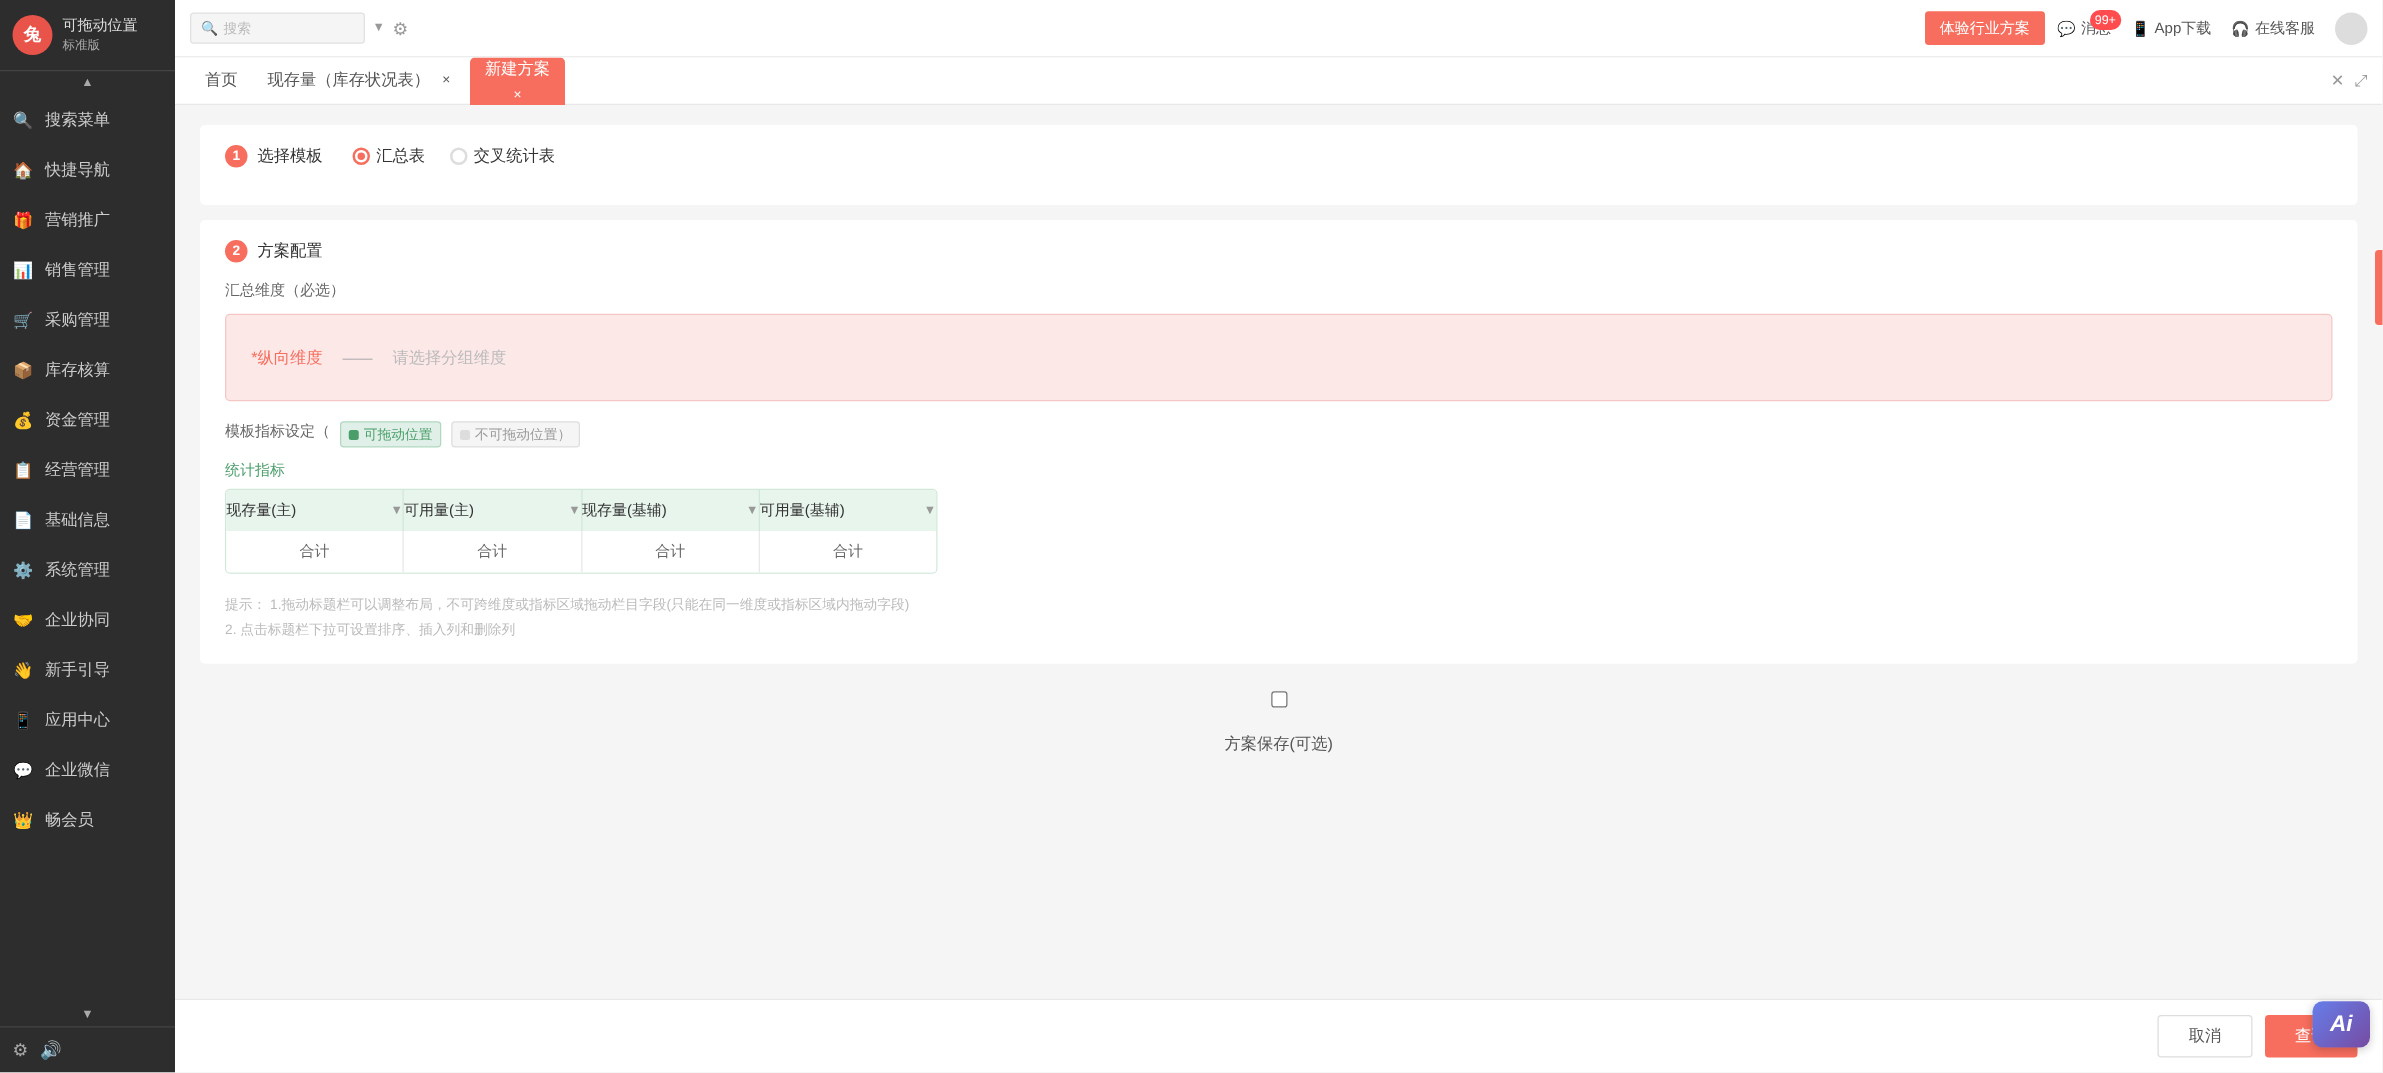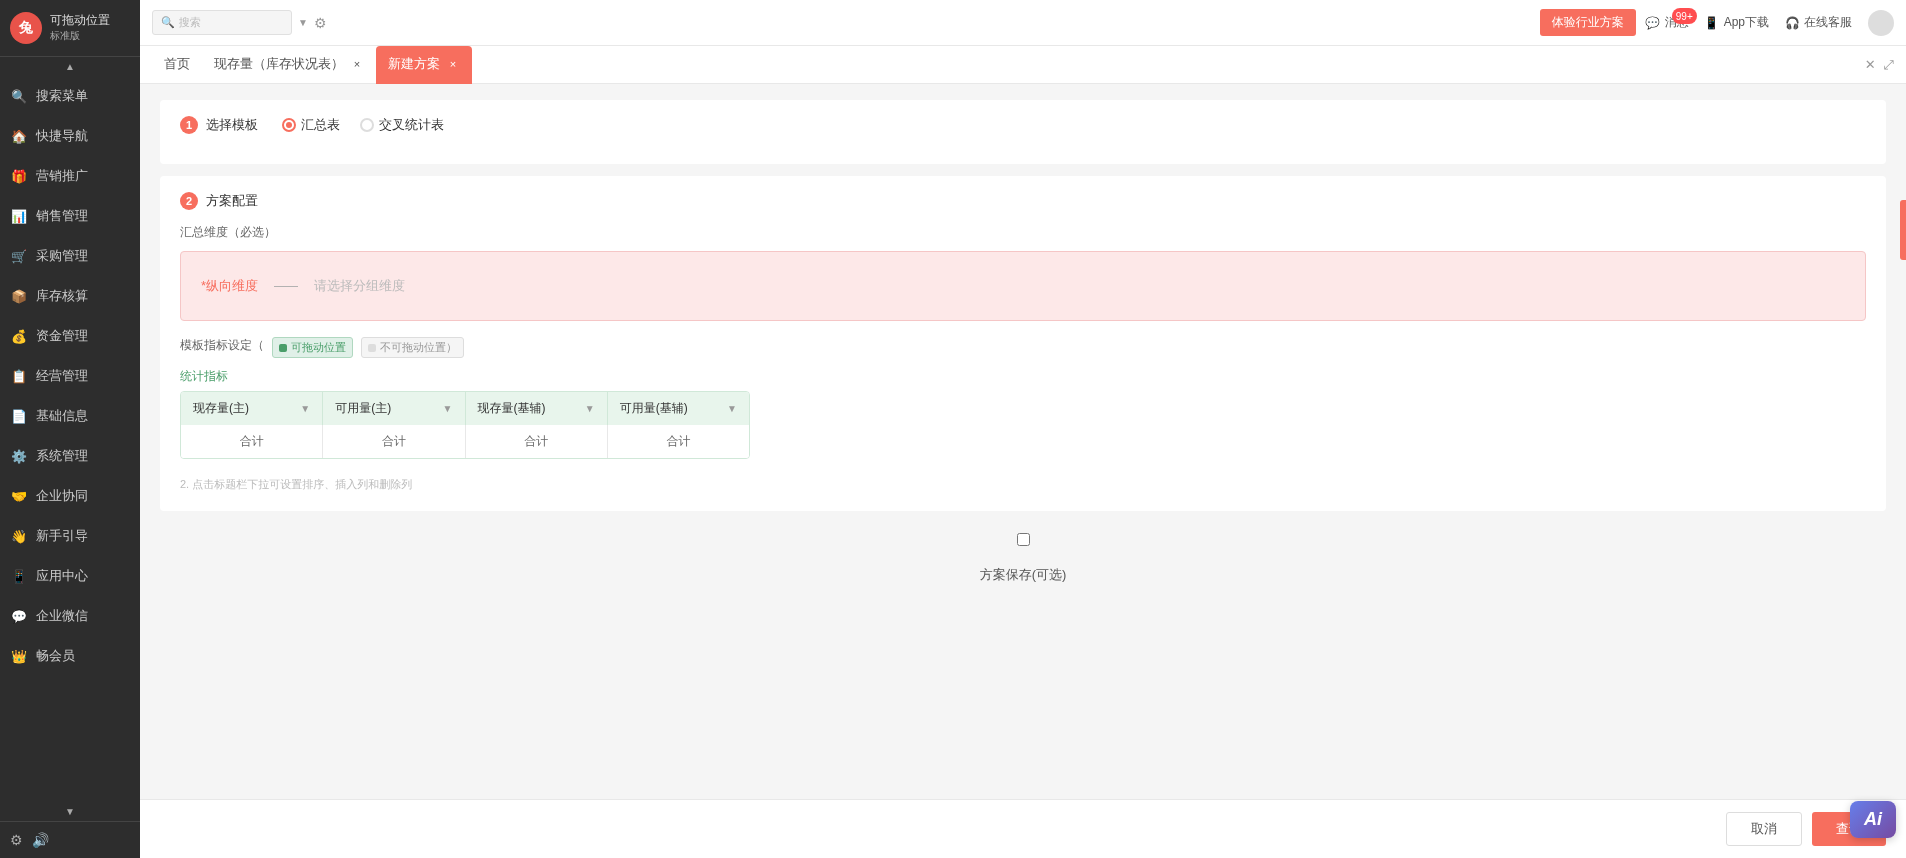--- a/index.html
+++ b/index.html
@@ -169,20 +169,21 @@
       cursor: pointer;
       font-size: 13px;
       color: #555;
       border-bottom: 2px solid transparent;
     }
     .tab.home { color: #555; }
     .tab.active {
       background: #f76e5e;
       color: white;
       border-radius: 4px 4px 0 0;
+      flex-direction: column;
     }
     .tab-close {
       cursor: pointer;
       font-size: 11px;
       width: 14px;
       height: 14px;
       display: flex;
       align-items: center;
       justify-content: center;
       border-radius: 50%;
@@ -340,21 +341,21 @@
       border-radius: 4px;
       overflow: hidden;
       width: 570px;
     }
     .stats-table-header {
       display: flex;
       background: #e8f5ec;
     }
     .stats-col {
       flex: 1;
-      padding: 8px 12px;
+      padding: 8px 0;
       border-right: 1px solid #d0e8d8;
       display: flex;
       align-items: center;
       justify-content: space-between;
       font-size: 12px;
       color: #333;
       gap: 18px;
     }
     .stats-col:last-child { border-right: none; }
     .stats-col-chevron { color: #999; font-size: 10px; }
@@ -661,20 +662,21 @@
           </div>
           <div class="stats-table-body">
             <div class="stats-cell">合计</div>
             <div class="stats-cell">合计</div>
             <div class="stats-cell">合计</div>
             <div class="stats-cell">合计</div>
           </div>
         </div>
 
         <div class="tips">
+          <p>提示：   1.拖动标题栏可以调整布局，不可跨维度或指标区域拖动栏目字段(只能在同一维度或指标区域内拖动字段)</p>
           <p>         2. 点击标题栏下拉可设置排序、插入列和删除列</p>
         </div>
       </div>
     </div>
 
     <div class="save-option">
       <input type="checkbox" style="cursor: pointer;">
       <span>方案保存(可选)</span>
     </div>
   </div>

